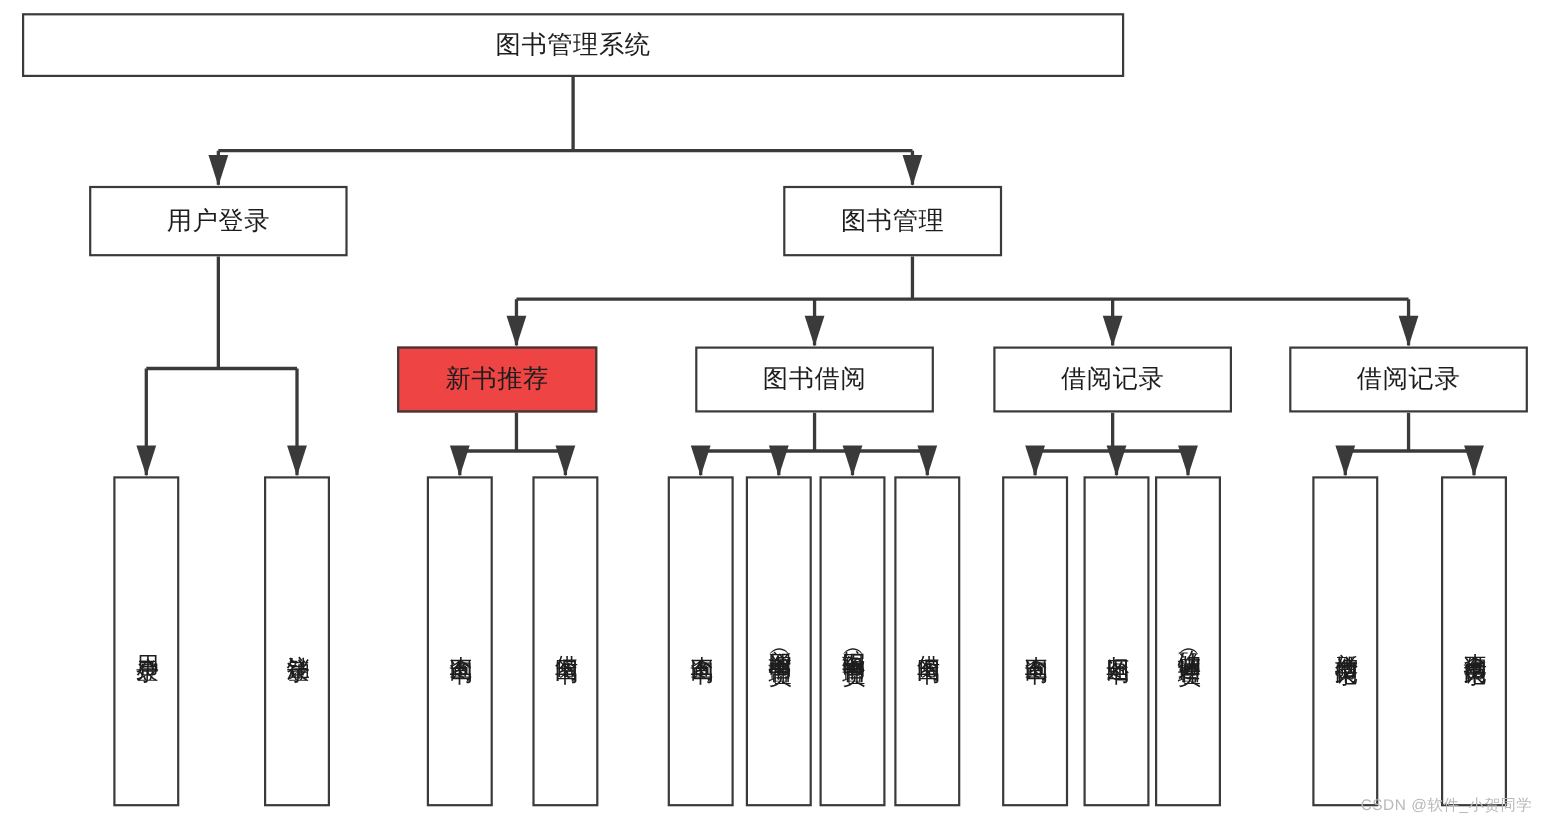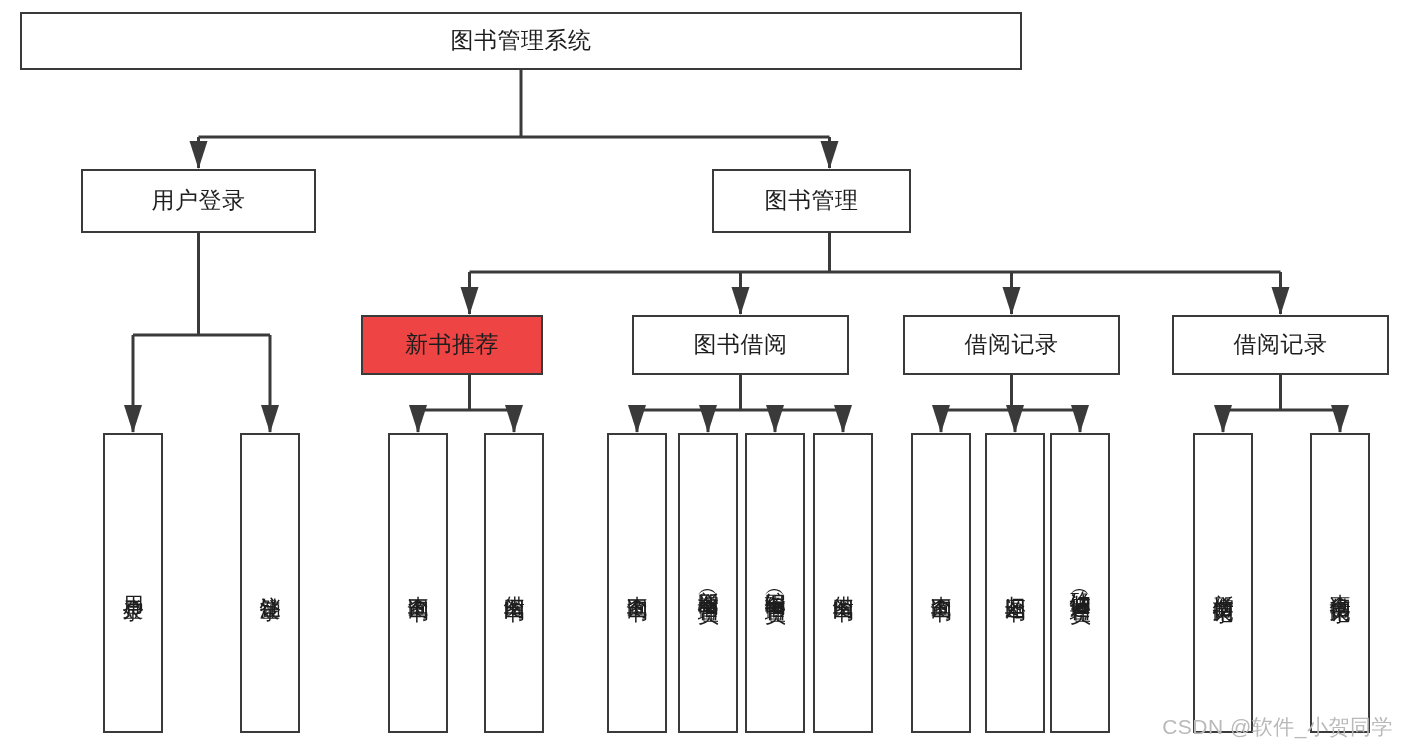--- a/index.html
+++ b/index.html
@@ -51,21 +51,21 @@
     white-space: nowrap;
   }
   .node-box.vertical .node-label {
     writing-mode: vertical-rl;
     text-orientation: upright;
   }
   #watermark {
     position: absolute;
     right: 12px;
     bottom: 6px;
-    font-size: 21px;
+    font-size: 14px;
     color: #b9b9b9;
     white-space: nowrap;
     letter-spacing: 0.5px;
     pointer-events: none;
   }
 </style>
 </head>
 <body>
 
 <div id="diagram-root">

